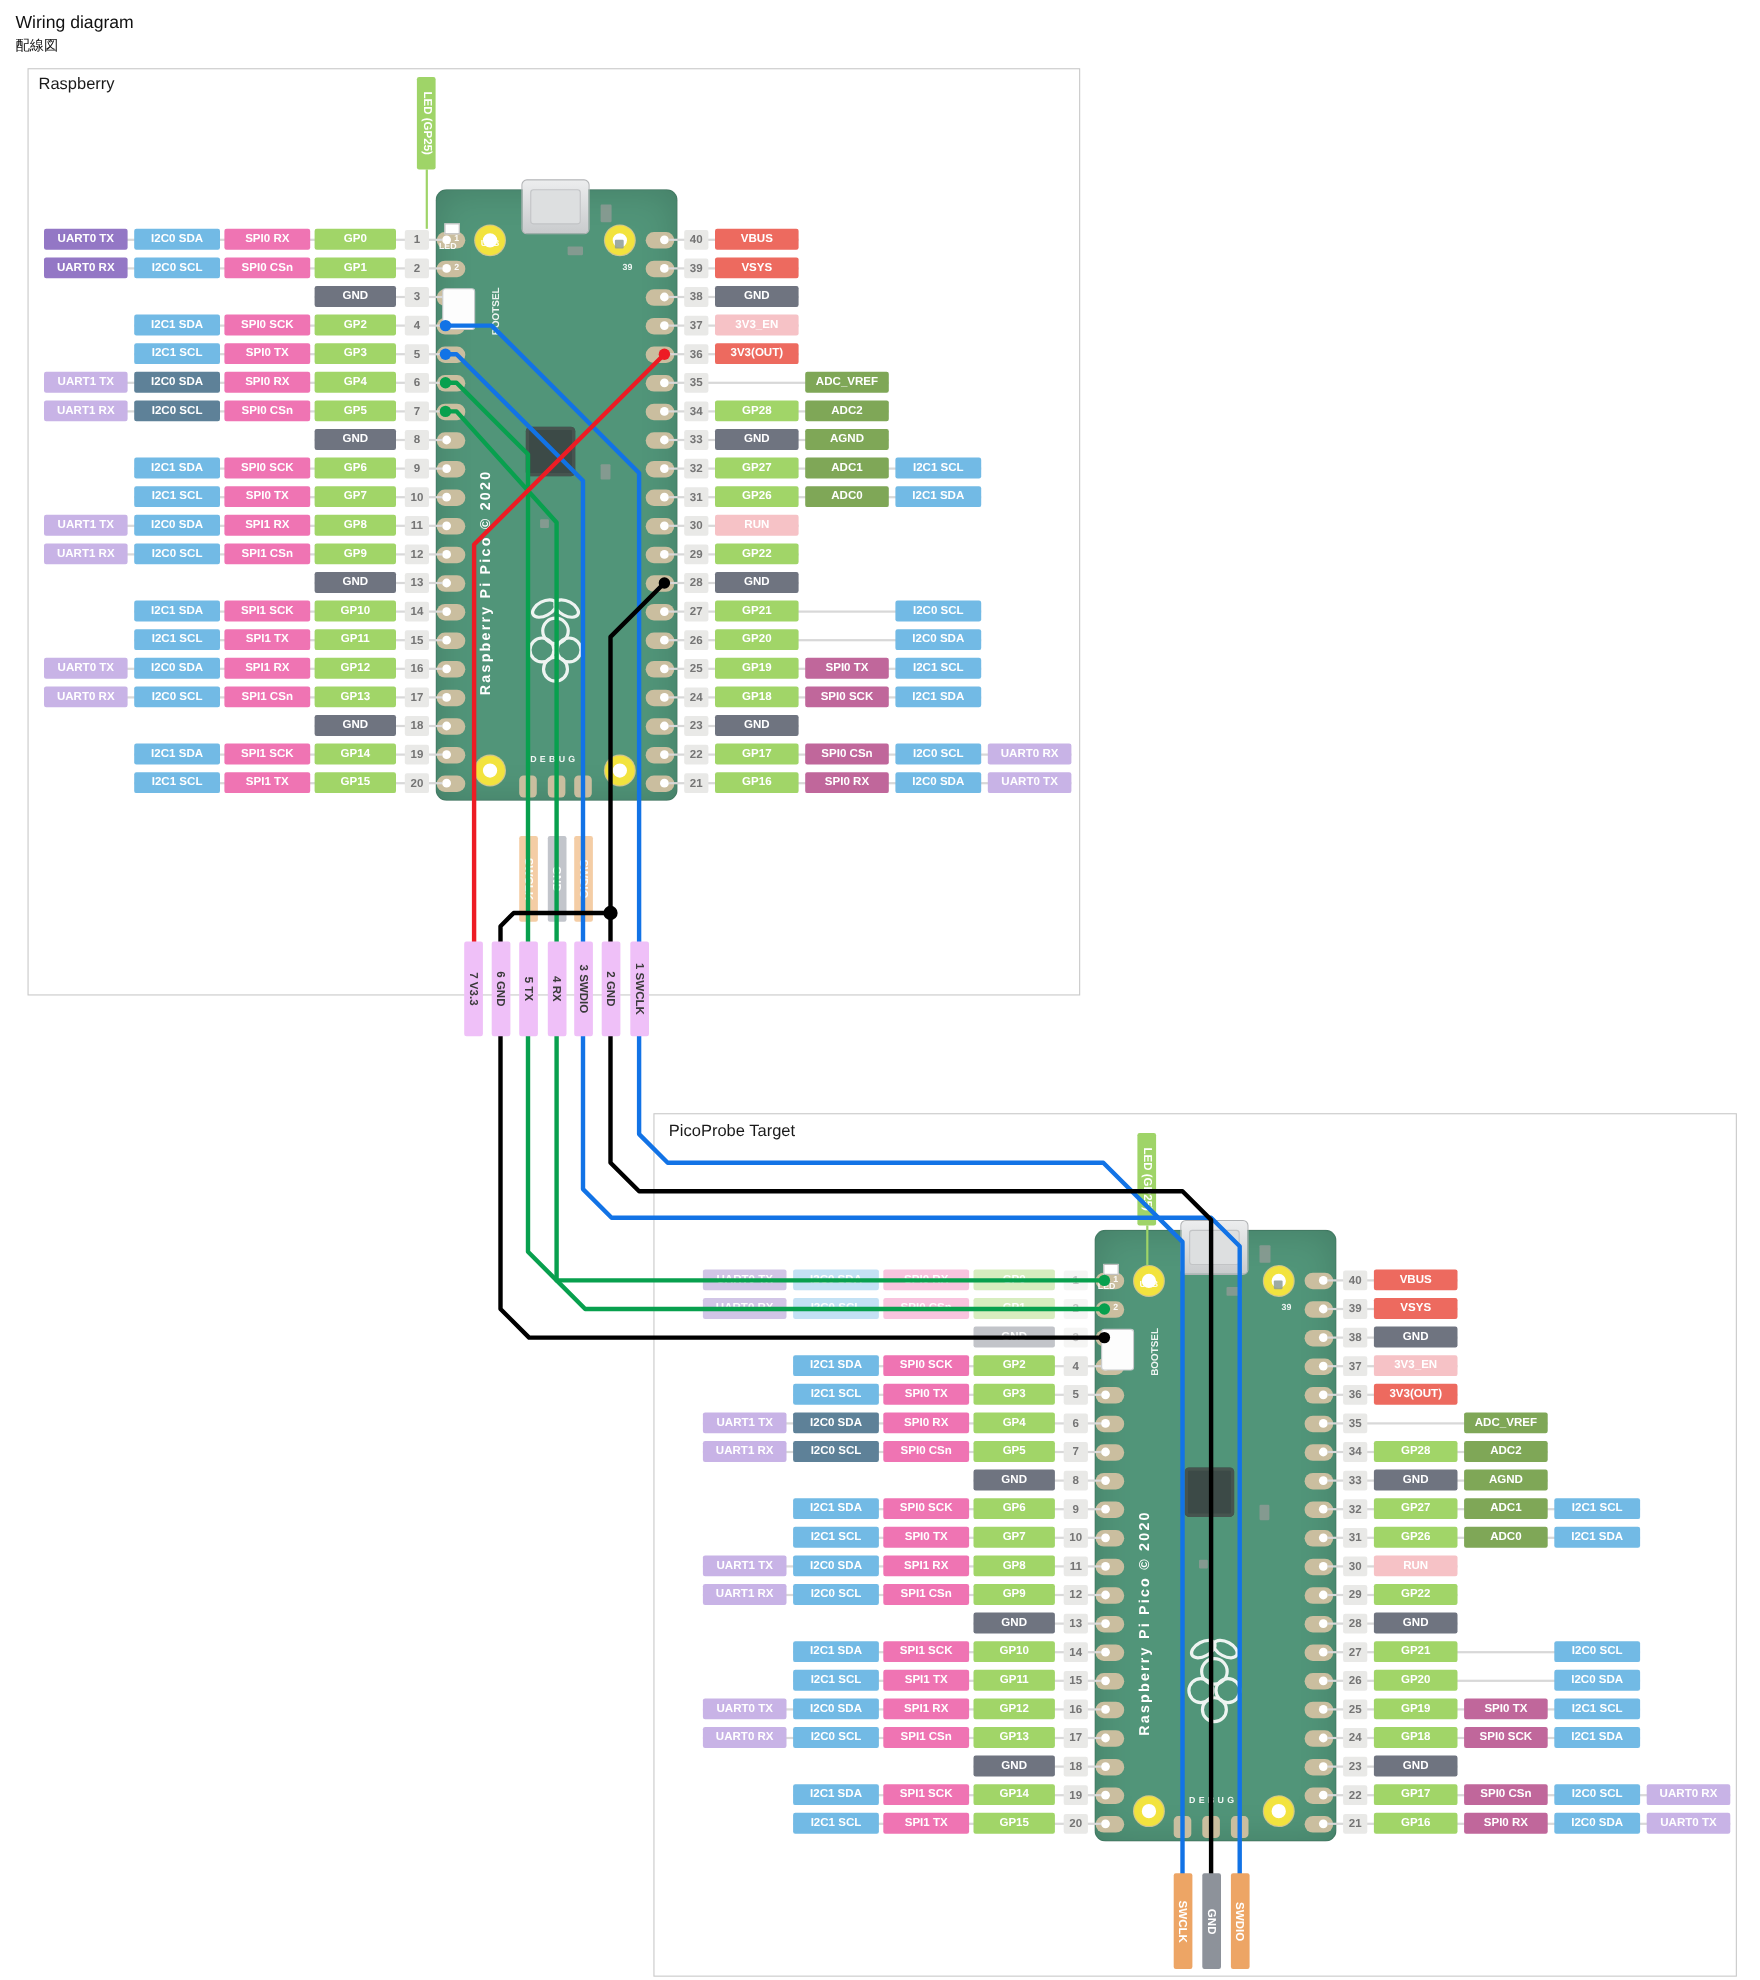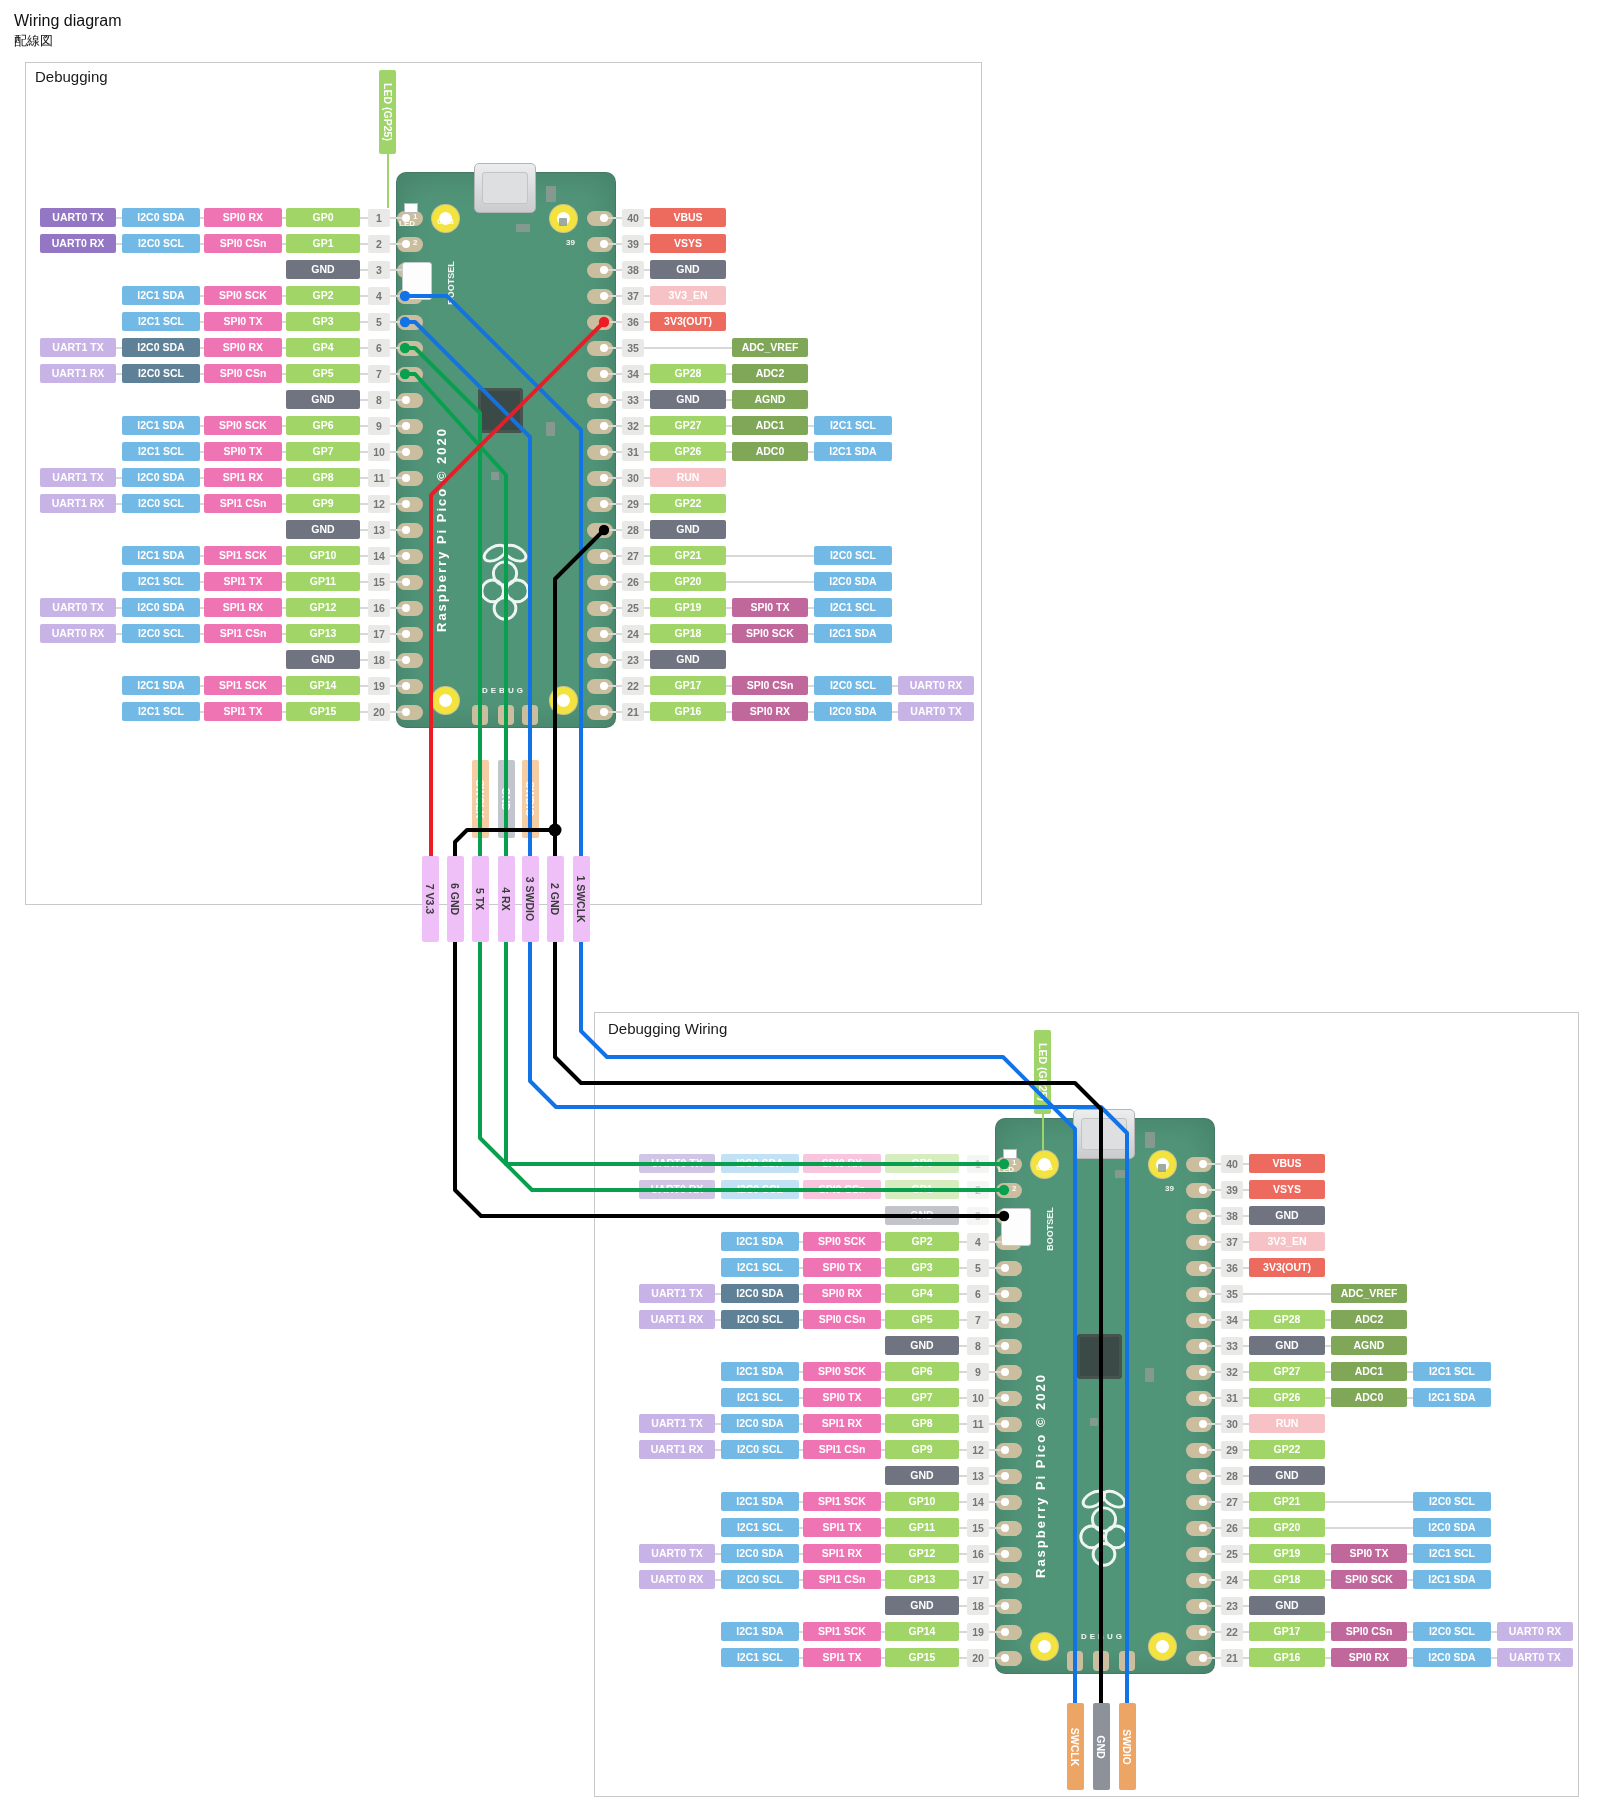--- a/index.html
+++ b/index.html
@@ -38,21 +38,21 @@
   svg.wires{position:absolute;left:0;top:0;pointer-events:none;}
   .faded{opacity:.42;}
 </style>
 </head>
 <body>
 
 <div class="abs page-title" style="left:14px;top:12px;">Wiring diagram</div>
 <div class="abs page-sub" style="left:14px;top:32px;">配線図</div>
 <div id="diagram-root" class="abs" style="left:0;top:0;width:1600px;height:1800px;">
     <div class="panel" style="left: 25px; top: 62px; width: 955px; height: 841px;"></div>
-    <div class="panel-title" style="left: 35px; top: 68px;">Debugging</div>
+    <div class="panel-title" style="left: 35px; top: 68px;">Raspberry</div>
     <div class="board" style="left: 396px; top: 172px; width: 218px; height: 554px; background: rgb(81, 149, 121);"></div>
     <div class="pad" style="left: 397px; top: 211px; background: rgb(202, 190, 159);"></div>
     <div class="hole" style="left: 402px; top: 214px;"></div>
     <div class="pad" style="left: 587px; top: 211px; background: rgb(202, 190, 159);"></div>
     <div class="hole" style="left: 600px; top: 214px;"></div>
     <div class="pad" style="left: 397px; top: 237px; background: rgb(202, 190, 159);"></div>
     <div class="hole" style="left: 402px; top: 240px;"></div>
     <div class="pad" style="left: 587px; top: 237px; background: rgb(202, 190, 159);"></div>
     <div class="hole" style="left: 600px; top: 240px;"></div>
     <div class="pad" style="left: 397px; top: 263px; background: rgb(202, 190, 159);"></div>
@@ -335,21 +335,21 @@
     <div class="box" style="left: 814px; top: 676px; width: 78px; background: rgb(114, 186, 229);">I2C0 SCL</div>
     <div class="box" style="left: 898px; top: 676px; width: 76px; background: rgb(200, 179, 230);">UART0 RX</div>
     <div class="numbox" style="left: 622px; top: 677px; background: rgb(233, 233, 231); color: rgb(117, 117, 117);">22</div>
     <div class="rowline" style="left: 608px; top: 711px; width: 366px; background: rgb(216, 216, 216);"></div>
     <div class="box" style="left: 650px; top: 702px; width: 76px; background: rgb(161, 213, 104);">GP16</div>
     <div class="box" style="left: 732px; top: 702px; width: 76px; background: rgb(192, 103, 155);">SPI0 RX</div>
     <div class="box" style="left: 814px; top: 702px; width: 78px; background: rgb(114, 186, 229);">I2C0 SDA</div>
     <div class="box" style="left: 898px; top: 702px; width: 76px; background: rgb(200, 179, 230);">UART0 TX</div>
     <div class="numbox" style="left: 622px; top: 703px; background: rgb(233, 233, 231); color: rgb(117, 117, 117);">21</div>
     <div class="panel" style="left: 594px; top: 1012px; width: 983px; height: 783px;"></div>
-    <div class="panel-title" style="left: 608px; top: 1020px;">Debugging Wiring</div>
+    <div class="panel-title" style="left: 608px; top: 1020px;">PicoProbe Target</div>
     <div class="board" style="left: 995px; top: 1118px; width: 218px; height: 554px; background: rgb(81, 149, 121);"></div>
     <div class="pad" style="left: 996px; top: 1157px; background: rgb(202, 190, 159);"></div>
     <div class="hole" style="left: 1001px; top: 1160px;"></div>
     <div class="pad" style="left: 1186px; top: 1157px; background: rgb(202, 190, 159);"></div>
     <div class="hole" style="left: 1199px; top: 1160px;"></div>
     <div class="pad" style="left: 996px; top: 1183px; background: rgb(202, 190, 159);"></div>
     <div class="hole" style="left: 1001px; top: 1186px;"></div>
     <div class="pad" style="left: 1186px; top: 1183px; background: rgb(202, 190, 159);"></div>
     <div class="hole" style="left: 1199px; top: 1186px;"></div>
     <div class="pad" style="left: 996px; top: 1209px; background: rgb(202, 190, 159);"></div>

